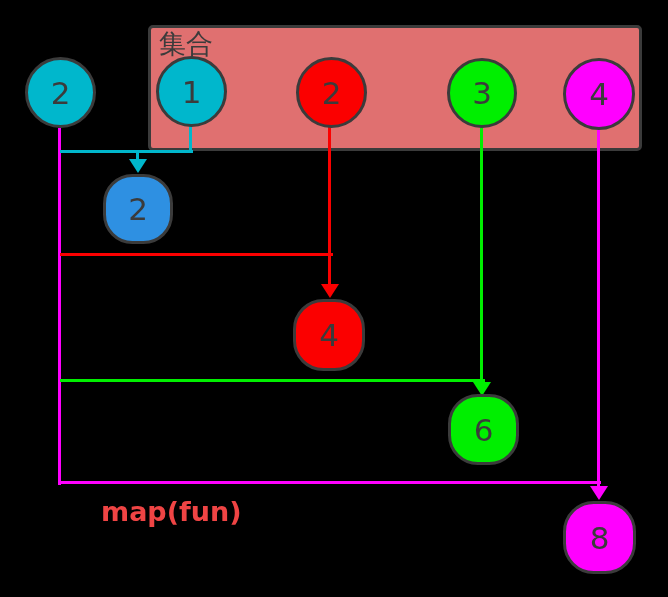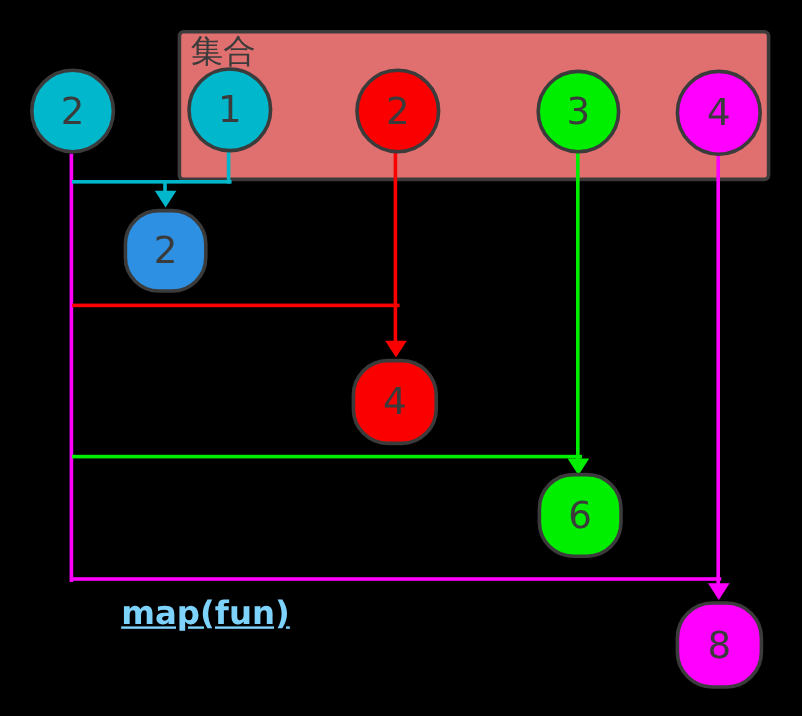--- a/index.html
+++ b/index.html
@@ -107,15 +107,15 @@
   <div class="circle blob" style="left: 293px; top: 299px; width: 66px; height: 66px; background-color: rgb(251, 0, 0);">
     <span>4</span>
   </div>
   <div class="circle blob" style="left: 448px; top: 394px; width: 65px; height: 65px; background-color: rgb(0, 239, 0);">
     <span>6</span>
   </div>
   <div class="circle blob" style="left: 563px; top: 501px; width: 67px; height: 67px; background-color: rgb(255, 0, 255);">
     <span>8</span>
   </div>
 
-  <div class="map-label" style="color: #7dd3fc; text-decoration: underline;">map(fun)</div>
+  <div class="map-label" style="color: #ef4444;">map(fun)</div>
 
 </div>
 
 </body></html>

